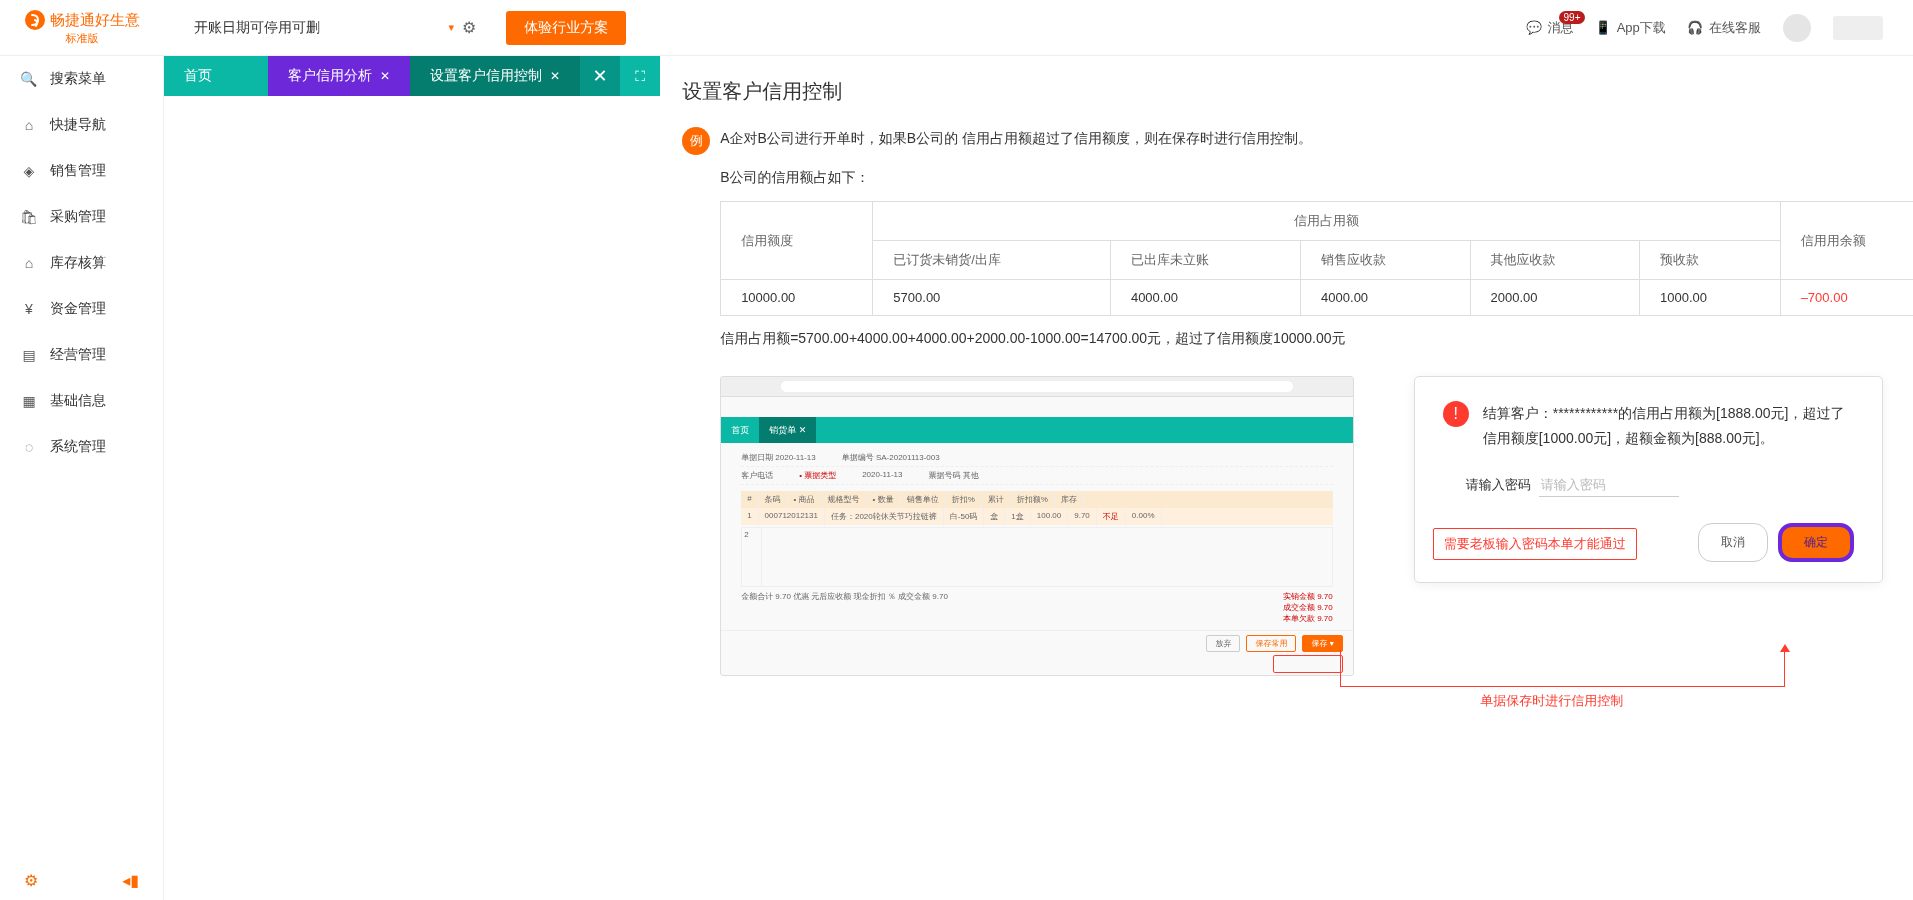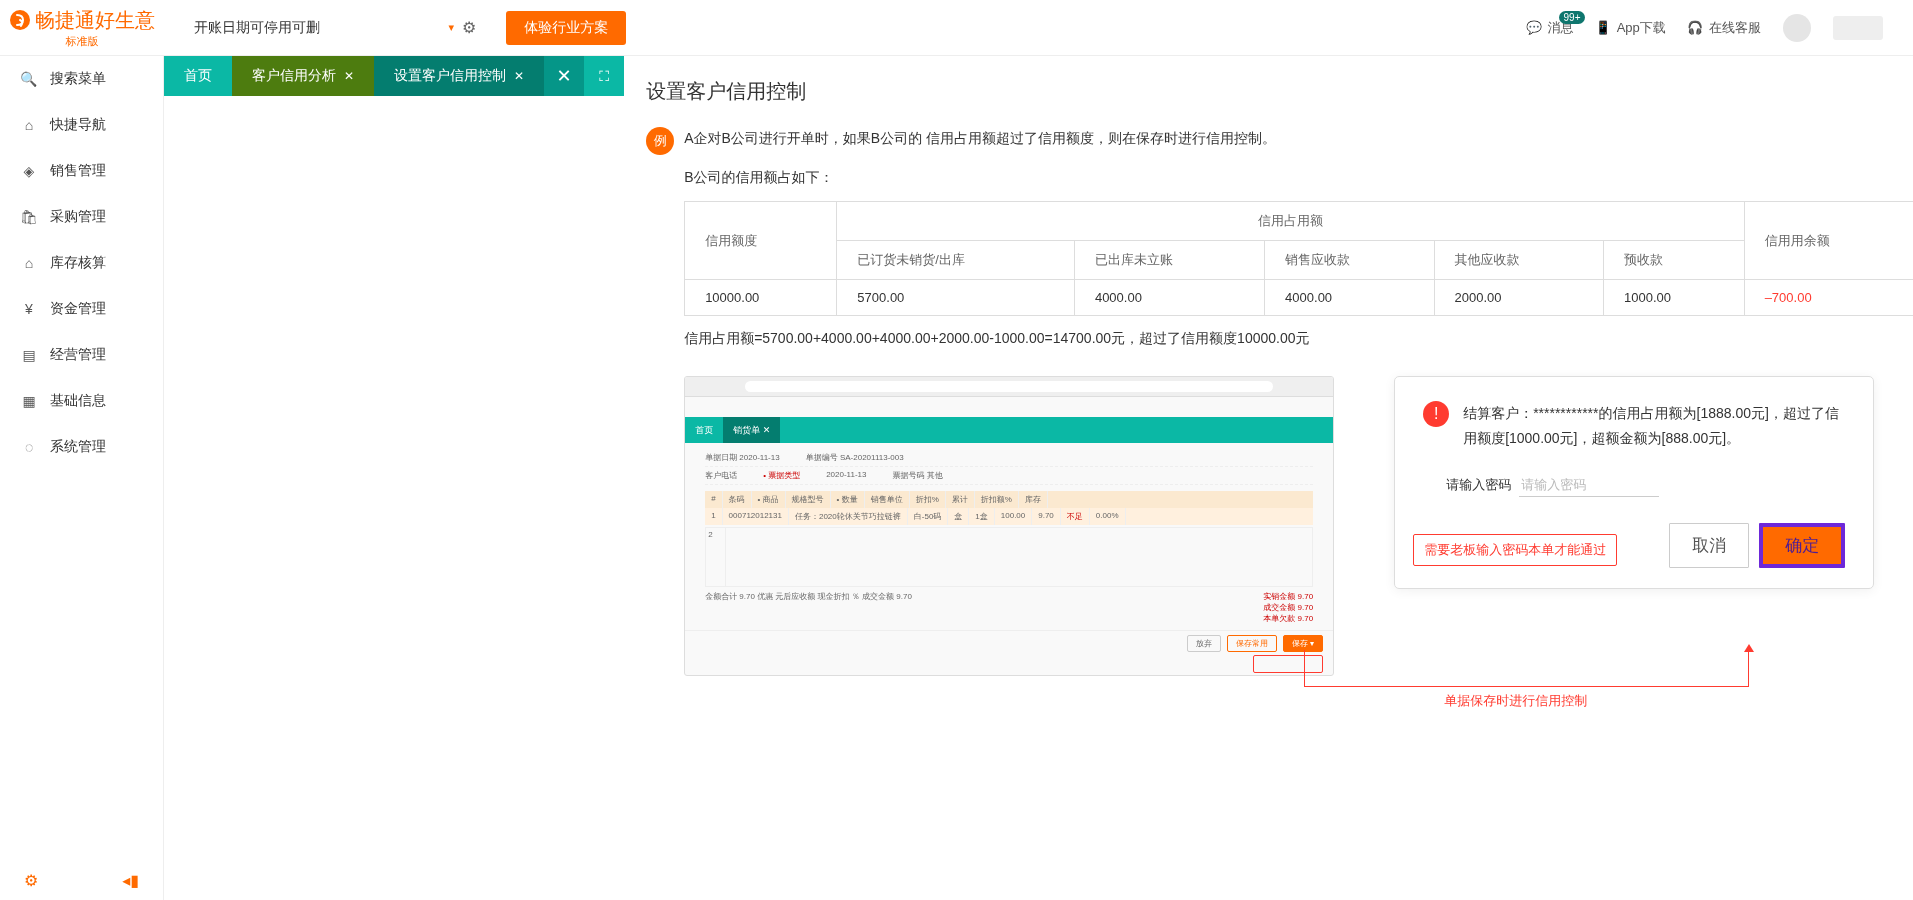--- a/index.html
+++ b/index.html
@@ -3,44 +3,44 @@
 <meta charset="utf-8">
 <style>
 * { box-sizing: border-box; margin: 0; padding: 0; }
 body { font-family: "Microsoft YaHei", Arial, sans-serif; font-size: 13px; color: #333; background: #fff; width: 1913px; height: 900px; overflow: hidden; position: relative; }
 
 
 .header { height: 56px; display: flex; align-items: center; border-bottom: 1px solid #eee; }
 .logo-area { width: 164px; display: flex; flex-direction: column; align-items: center; justify-content: center; }
 .logo-area .logo-line { display: flex; align-items: center; gap: 4px; }
 .logo-icon { width: 22px; height: 22px; border-radius: 50%; display: inline-flex; align-items: center; justify-content: center; }
-.logo-text { color: #ff6a00; font-size: 20px; font-weight: 500; }
+.logo-text { color: #ff6a00; font-size: 15px; font-weight: 500; }
 .logo-sub { color: #ff6a00; font-size: 11px; }
 .header-dropdown { margin-left: 30px; width: 260px; height: 32px; display: flex; align-items: center; justify-content: space-between; font-size: 14px; color: #333; cursor: pointer; }
 .header-dropdown .chev { color: #ff6a00; font-size: 11px; }
 .gear { margin-left: 8px; color: #666; font-size: 16px; cursor: pointer; }
 .btn-orange { margin-left: 30px; background: #ff6a00; color: #fff; border: none; padding: 8px 18px; border-radius: 3px; font-size: 14px; cursor: pointer; }
 .header-right { margin-left: auto; display: flex; align-items: center; gap: 22px; padding-right: 30px; }
 .hr-item { display: flex; align-items: center; gap: 5px; color: #555; font-size: 13px; cursor: pointer; position: relative; }
-.badge { position: absolute; top: -8px; right: -12px; background: #0f766e; color: #fff; font-size: 10px; padding: 1px 5px; border-radius: 8px; }
+.badge { position: absolute; top: -8px; right: -12px; background: #b91c1c; color: #fff; font-size: 10px; padding: 1px 5px; border-radius: 8px; }
 .avatar { width: 28px; height: 28px; border-radius: 50%; background: #e5e5e5; }
 .user-box { width: 50px; height: 24px; background: #eee; border-radius: 3px; }
 
 
 .sidebar { position: absolute; left: 0; top: 56px; bottom: 0; width: 164px; background: #fff; border-right: 1px solid #eee; }
 .side-item { display: flex; align-items: center; gap: 12px; padding: 14px 20px; color: #333; font-size: 14px; cursor: pointer; }
 .side-item .ic { width: 18px; height: 18px; color: #555; display: inline-flex; align-items: center; justify-content: center; }
 .side-footer { position: absolute; bottom: 0; left: 0; right: 0; height: 40px; display: flex; align-items: center; justify-content: space-between; padding: 0 24px; }
 .side-footer .fic { color: #ff6a00; font-size: 16px; cursor: pointer; }
 
 
 .content { position: absolute; left: 164px; right: 0; top: 56px; bottom: 0; display: flex; flex-direction: row; }
 .tabs-bar { height: 40px; background: #0bb8a5; display: flex; align-items: stretch; }
 .tab { display: flex; align-items: center; gap: 8px; padding: 0 20px; color: #fff; font-size: 14px; cursor: pointer; }
-.tab.active { background: #4d7c0f; }
+.tab.active { background: #6d28d9; margin-left: 36px; }
 .tab.dark { background: #047d6f; }
 .tab .x { font-size: 12px; }
 .tabs-right { margin-left: auto; display: flex; align-items: center; }
 .tab-close-all, .tab-expand { width: 40px; height: 40px; display: flex; align-items: center; justify-content: center; color: #fff; cursor: pointer; }
 .tab-close-all { background: #059688; font-size: 18px; }
 .tab-expand { background: #0bb8a5; font-size: 14px; }
 
 .main-area { flex: 1; overflow: auto; padding: 22px 0 0 22px; position: relative; }
 .page-title { font-size: 20px; font-weight: 500; margin-bottom: 22px; }
 .doc-box { margin-right: 30px; position: relative; }
@@ -76,21 +76,21 @@
 
 .dialog { width: 480px; border: 1px solid #ddd; border-radius: 5px; background: #fff; padding: 24px 28px 20px 28px; box-shadow: 0 2px 12px rgba(0,0,0,.06); position: relative; }
 .dlg-row1 { display: flex; gap: 14px; }
 .dlg-icon { width: 26px; height: 26px; border-radius: 50%; background: #ff3b30; color: #fff; display: flex; align-items: center; justify-content: center; font-size: 16px; flex-shrink: 0; }
 .dlg-msg { font-size: 14px; line-height: 1.8; }
 .dlg-pwd { margin-top: 22px; margin-left: 23px; display: flex; align-items: center; gap: 8px; }
 .dlg-pwd input { border: none; border-bottom: 1px solid #ccc; padding: 4px 2px; font-size: 13px; width: 140px; outline: none; }
 .dlg-pwd input::placeholder { color: #bbb; }
 .dlg-tip { position: absolute; left: 18px; bottom: 22px; border: 1.5px solid #ff3b30; color: #ff3b30; font-size: 13px; padding: 6px 10px; border-radius: 2px; }
 .dlg-btns { display: flex; justify-content: flex-end; gap: 10px; margin-top: 26px; }
-.dlg-btn { padding: 7px 22px; border-radius: 1px; font-size: 17px; cursor: pointer; }
+.dlg-btn { padding: 7px 22px; border-radius: 14px; font-size: 12px; cursor: pointer; }
 .dlg-btn.cancel { background: #fff; border: 1px solid #ccc; color: #555; }
 .dlg-btn.ok { background: #ff6a00; border: 4px solid #6d28d9; color: #4c1d95; }
 
 .arrow-ann { position: relative; margin-left: 38px; height: 40px; }
 .arrow-line { position: absolute; left: 620px; width: 445px; border-top: 1.5px solid #ff3b30; top: 0; }
 .arrow-vert-l { position: absolute; left: 620px; top: -36px; height: 36px; border-left: 1.5px solid #ff3b30; }
 .arrow-vert-r { position: absolute; left: 1064px; top: -36px; height: 36px; border-left: 1.5px solid #ff3b30; }
 .arrow-head { position: absolute; left: 1060px; top: -42px; width: 0; height: 0; border-left: 5px solid transparent; border-right: 5px solid transparent; border-bottom: 8px solid #ff3b30; }
 .arrow-text { position: absolute; left: 760px; top: 6px; color: #ff3b30; font-size: 13px; }
 

